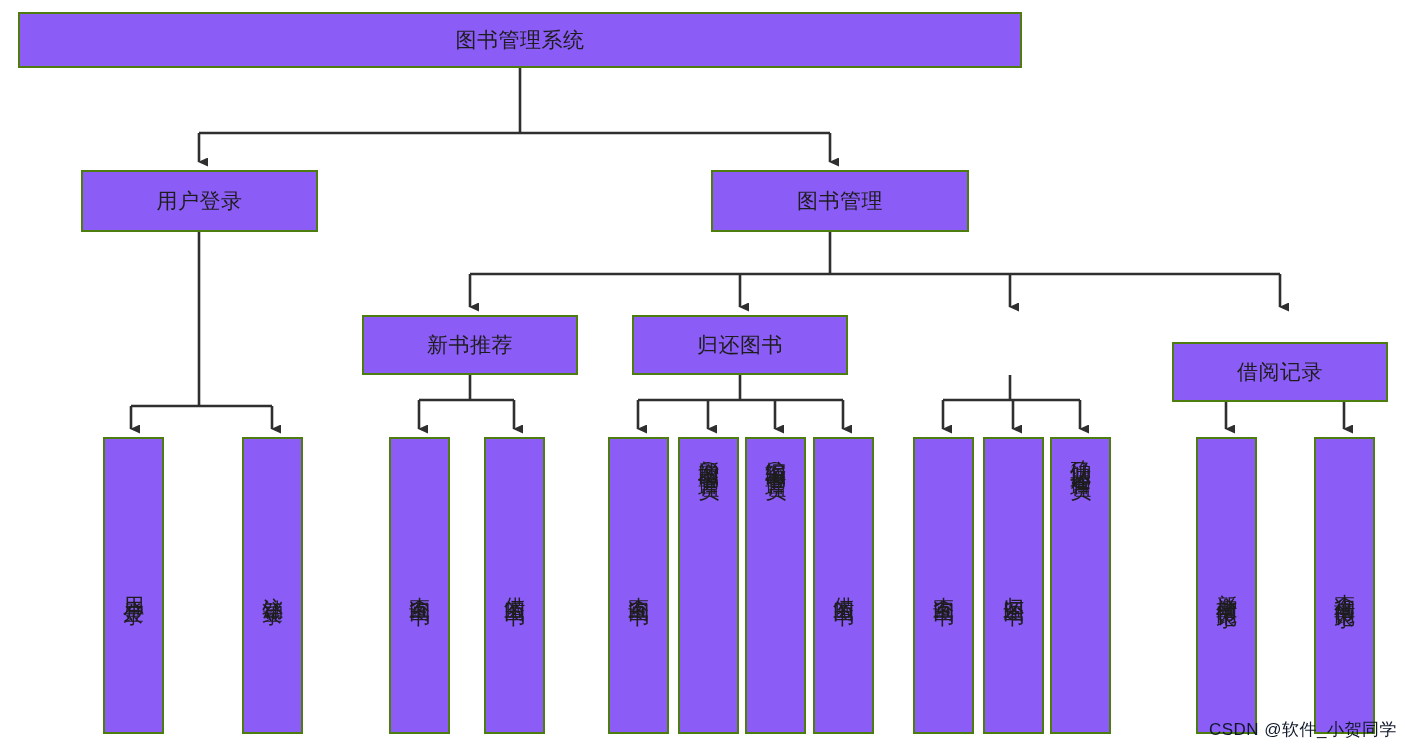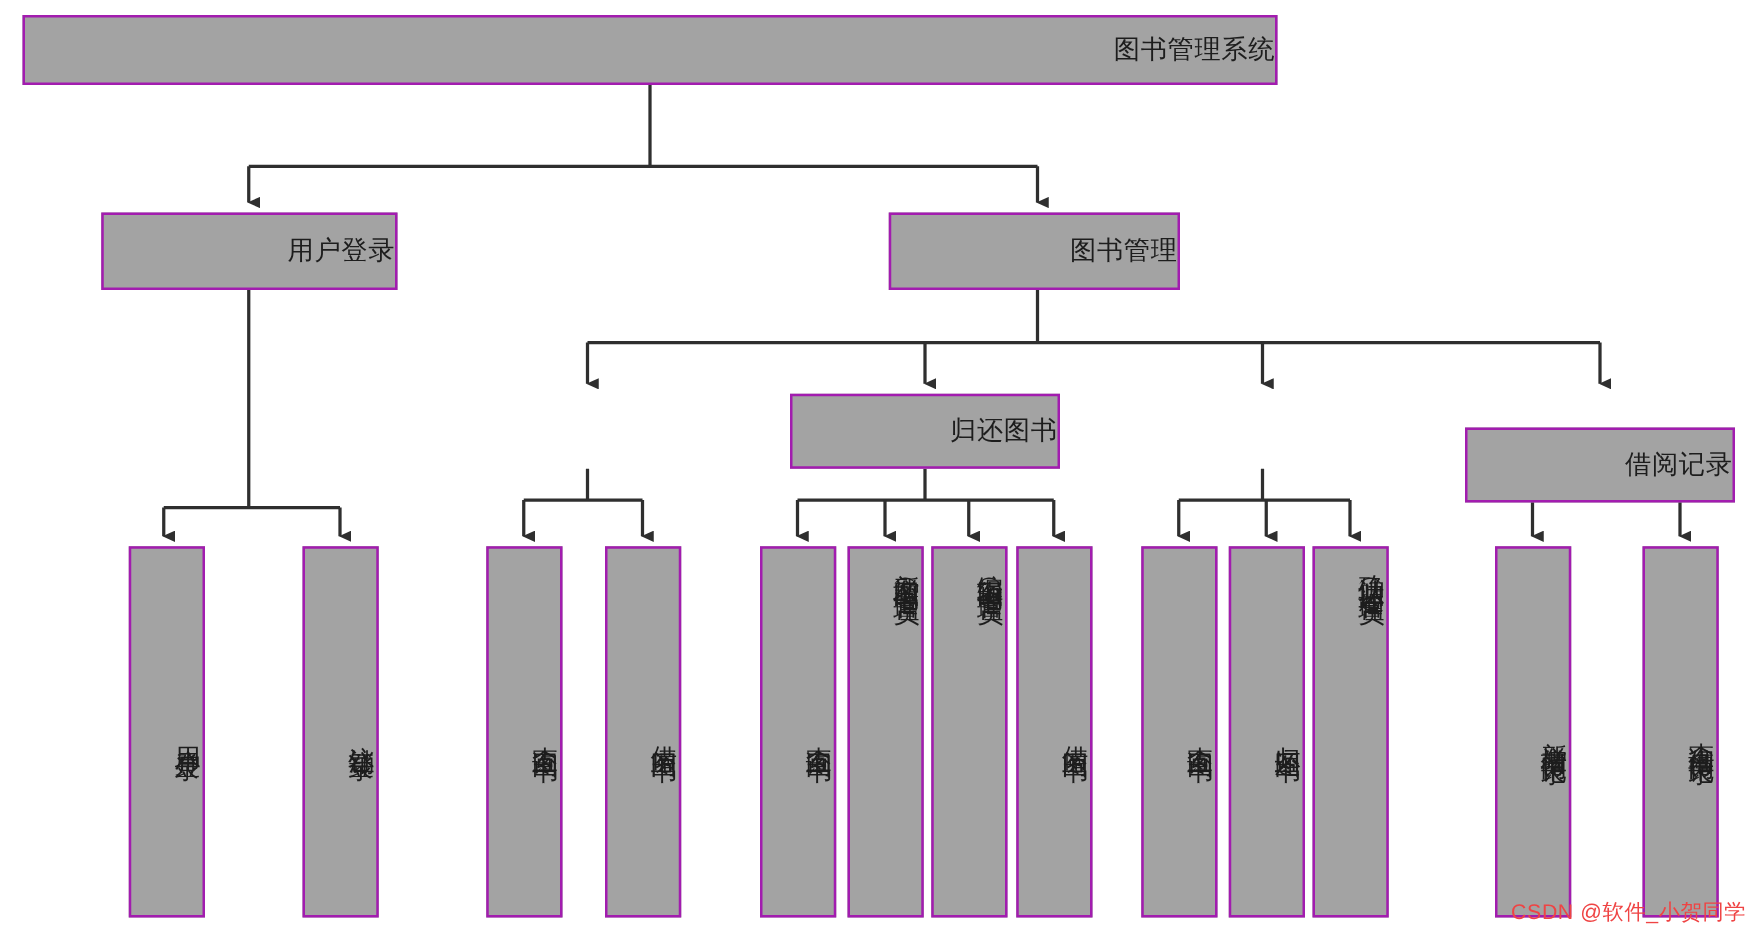--- a/index.html
+++ b/index.html
@@ -19,25 +19,25 @@
     position: absolute;
     left: 0;
     top: 0;
     width: 1405px;
     height: 747px;
     pointer-events: none;
   }
   .node {
     position: absolute;
     box-sizing: border-box;
-    border: 2px solid #a21caf;
-    background: #a3a3a3;
+    border: 2px solid #4d7c0f;
+    background: #8b5cf6;
     display: flex;
     align-items: center;
-    justify-content: flex-end;
+    justify-content: center;
     color: #1d1d1d;
   }
   .node-label {
     font-size: 21px;
     line-height: 1.25;
     letter-spacing: 0.5px;
     white-space: nowrap;
     color: #1d1d1d;
   }
   .node.vertical {
@@ -55,21 +55,21 @@
     align-items: center;
   }
   .node.v-top .node-label {
     margin-top: 4px;
   }
   .watermark {
     position: absolute;
     right: 8px;
     bottom: 6px;
     font-size: 17px;
-    color: #ef4444;
+    color: #0f172a;
     letter-spacing: 0.5px;
     white-space: nowrap;
   }
 </style>
 </head>
 <body>
 
 <div id="canvas">
 
   <svg class="connectors" viewBox="0 0 1405 747">
@@ -125,24 +125,27 @@
     </g>
   </svg>
 
   <div class="node" style="left:18px; top:12px; width:1004px; height:56px;">
     <span class="node-label">图书管理系统</span>
   </div>
 
   <div class="node" style="left:81px; top:170px; width:237px; height:62px;">
     <span class="node-label">用户登录</span>
   </div>
-  <div class="node" style="left:711px; top:170px; width:233px; height:62px;">
+  <div class="node" style="left:711px; top:170px; width:258px; height:62px;">
     <span class="node-label">图书管理</span>
   </div>
 
+  <div class="node" style="left:362px; top:315px; width:216px; height:60px;">
+    <span class="node-label">新书推荐</span>
+  </div>
   <div class="node" style="left:632px; top:315px; width:216px; height:60px;">
     <span class="node-label">归还图书</span>
   </div>
   <div class="node" style="left:1172px; top:315px; width:216px; height:60px;margin-top:27px;">
     <span class="node-label">借阅记录</span>
   </div>
 
   <div class="node vertical v-center" style="left:103px; top:437px; width:61px; height:297px;">
     <span class="node-label">用户登录</span>
   </div>

